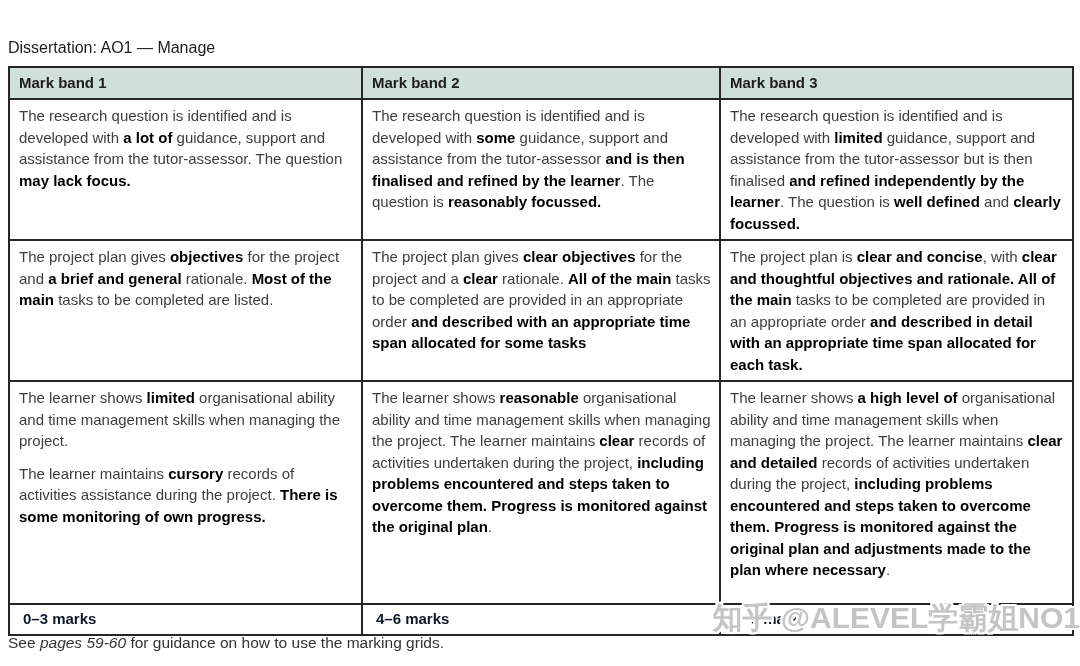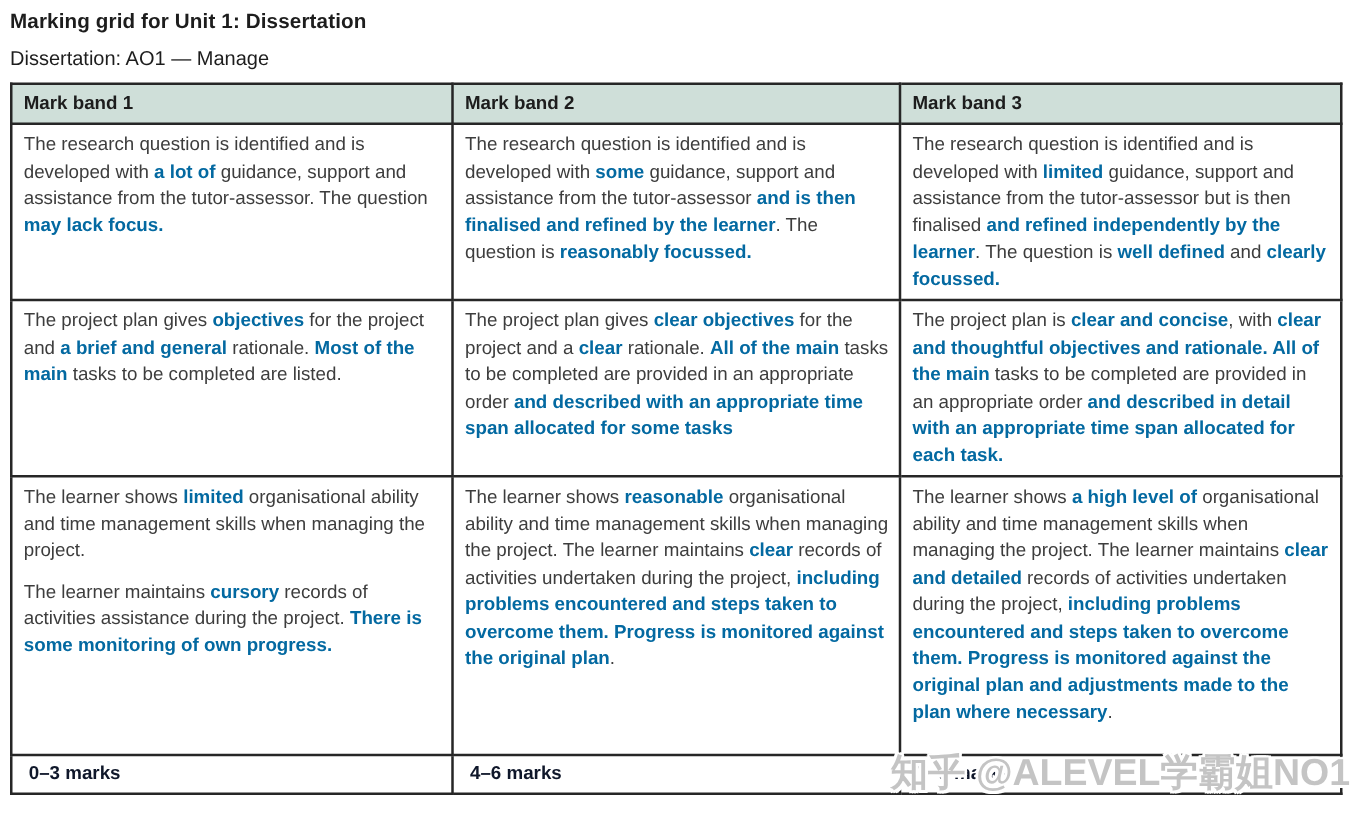--- a/index.html
+++ b/index.html
@@ -74,21 +74,21 @@
   table.grid tbody tr.r1 { height: 139px; }
   table.grid tbody tr.r2 { height: 138px; }
   table.grid tbody tr.r3 { height: 223px; }
   table.grid tbody td p {
     margin: 0 0 11px 0;
   }
   table.grid tbody td p:last-child {
     margin-bottom: 0;
   }
   table.grid tbody b, table.grid tbody strong {
-    color: #0369a1;
+    color: #000000;
     text-align: right;
   }
   table.grid tfoot td {
     font-size: 15px;
     font-weight: bold;
     color: #0f172a;
     padding: 5px 8px 5px 13px;
     height: 19px;
   }
   .footnote {
@@ -115,21 +115,20 @@
        0   -2px 0 #ffffff, 0    2px 0 #ffffff;
     z-index: 10;
     pointer-events: none;
   }
 </style>
 </head>
 <body>
 
 <div class="page">
 
-  <h1 class="doc-title">Marking grid for Unit 1: Dissertation</h1>
   <h2 class="doc-subtitle">Dissertation: AO1 — Manage</h2>
 
   <table class="grid">
     <colgroup>
       <col class="c1">
         <col class="c2">
         <col class="c3">
     </colgroup>
     <thead>
       <tr id="header-row">
@@ -176,16 +175,17 @@
       </tbody>
     <tfoot>
       <tr id="footer-row">
           <td>0–3 marks</td>
           <td>4–6 marks</td>
           <td>7–9 marks</td>
         </tr>
     </tfoot>
   </table>
 
+  <p class="footnote" id="footnote"><span>See </span><span class="it">pages 59-60</span><span> for guidance on how to use the marking grids.</span></p>
 
   <div class="watermark">知乎 @ALEVEL学霸姐NO1</div>
 
 </div>
 
 </body></html>

